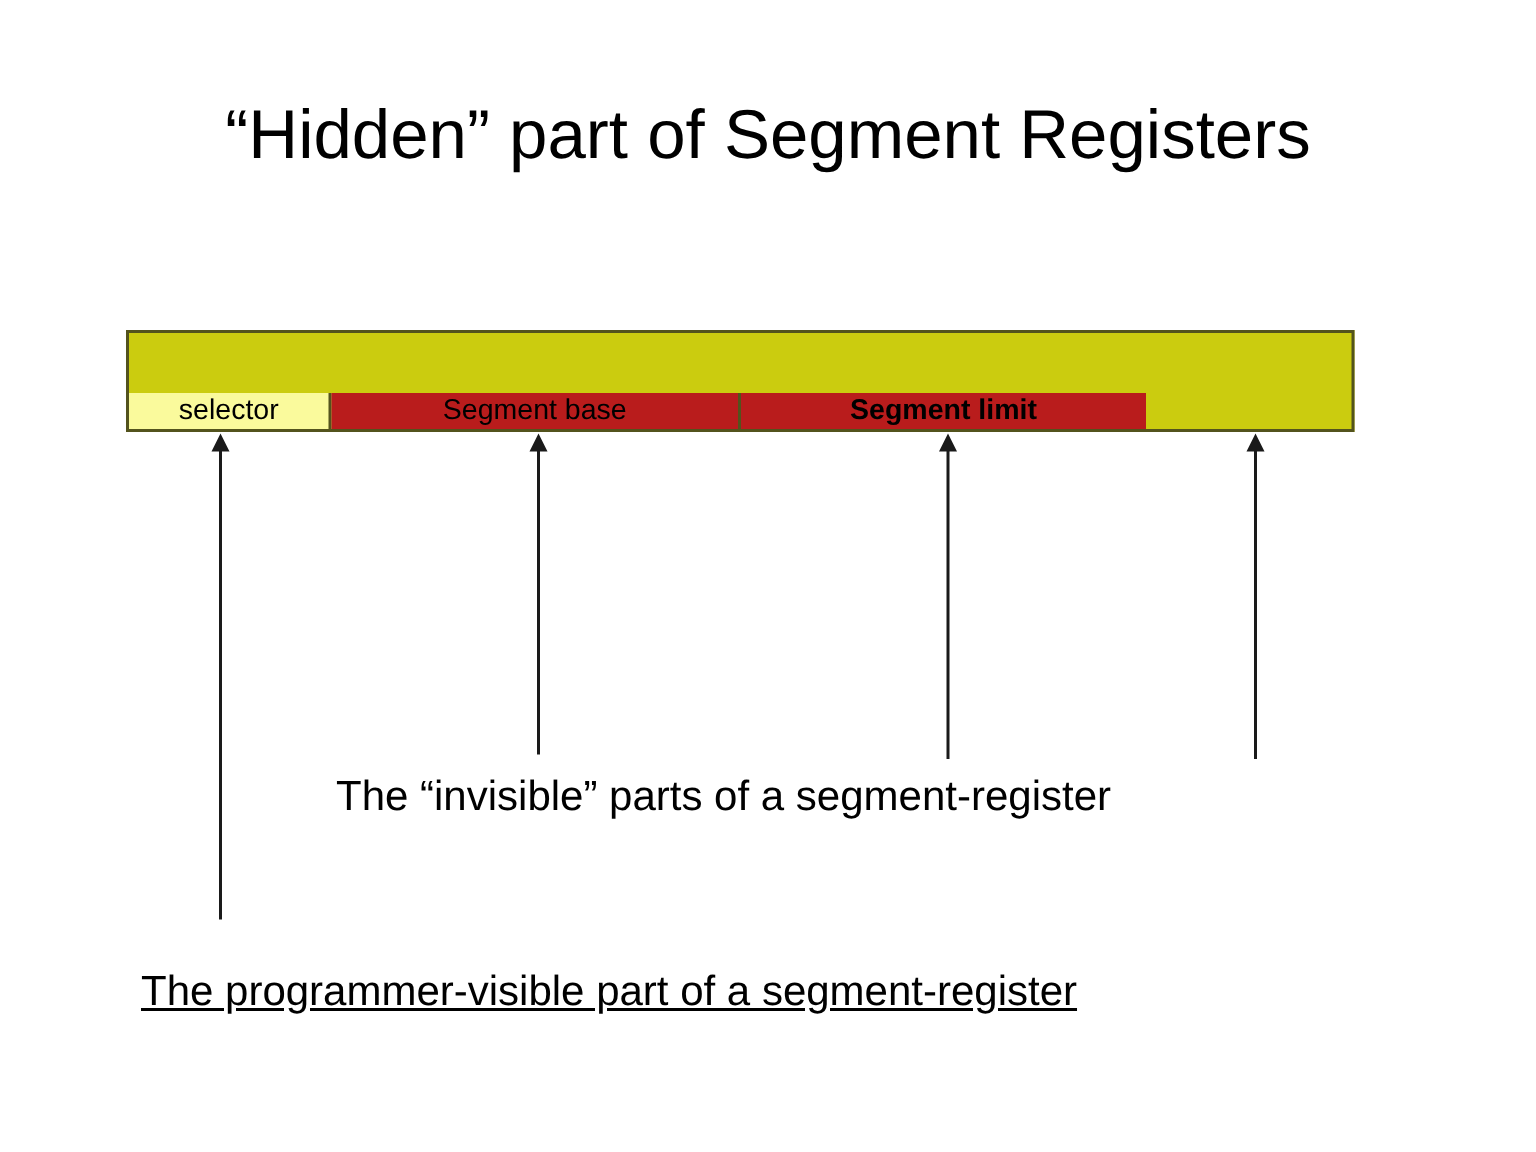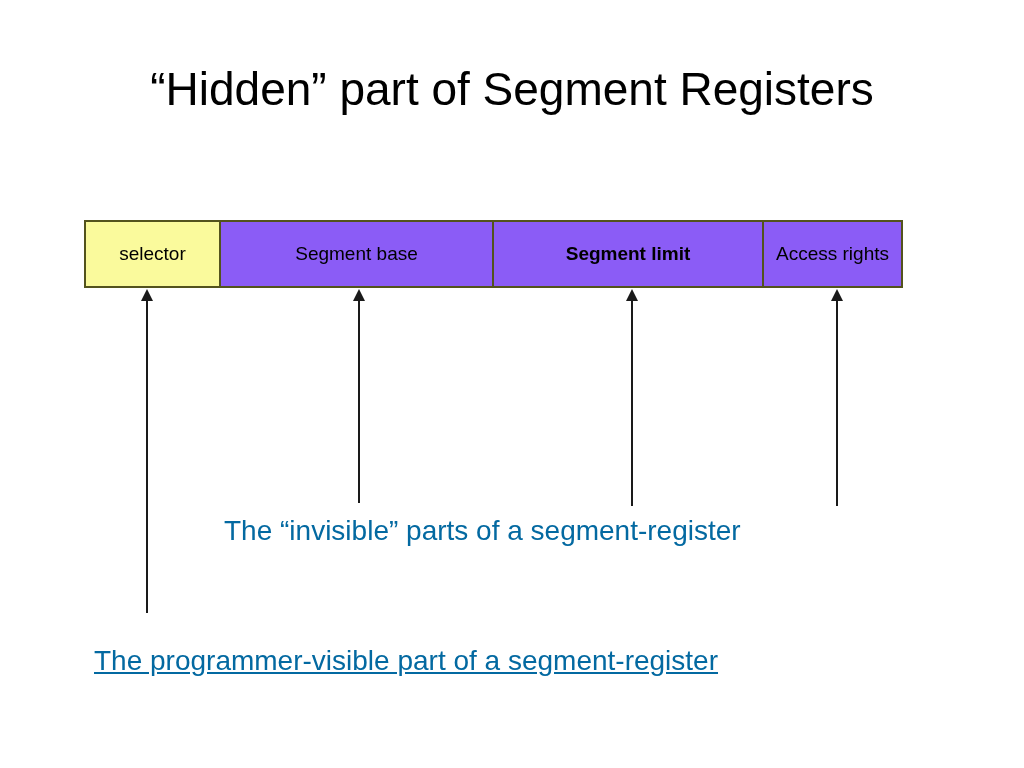--- a/index.html
+++ b/index.html
@@ -42,32 +42,33 @@
   .register-bar {
     position: absolute;
     left: 84px;
     top: 220px;
     width: 819px;
     height: 68px;
     box-sizing: border-box;
     border: 2px solid #53531d;
     display: flex;
     background: #cbcc0f;
+    align-items: flex-end;
   }
   .reg-cell {
     box-sizing: border-box;
     display: flex;
     align-items: center;
     justify-content: center;
     text-align: center;
     font-size: 19px;
     line-height: 24px;
     color: #000000;
     border-right: 2px solid #53531d;
-    background: #8b5cf6;
+    background: #b91c1c;
     overflow: hidden;
   }
   .reg-cell:last-child {
     border-right: none;
   }
   .reg-cell.visible-part {
     background: #fafa9c;
   }
   .cell-selector     { width: 135px; }
   .cell-base         { width: 273px; }
@@ -105,21 +106,21 @@
   #arrow-selector { left: 140px; top: 289px; height: 324px; }
   #arrow-base     { left: 352px; top: 289px; height: 214px; }
   #arrow-limit    { left: 625px; top: 289px; height: 217px; }
   #arrow-access   { left: 830px; top: 289px; height: 217px; }
 
   
   .caption {
     position: absolute;
     font-size: 28px;
     line-height: 34px;
-    color: #0369a1;
+    color: #000000;
     white-space: nowrap;
   }
   #caption-invisible { left: 224px; top: 514px; }
   #caption-visible   { left: 94px;  top: 644px; text-decoration: underline; }
 </style>
 </head>
 <body>
 
 <div id="slide">
 
@@ -132,23 +133,20 @@
     </div>
 
     <div class="reg-cell cell-base">
       <span class="cell-label">Segment base</span>
     </div>
 
     <div class="reg-cell cell-limit">
       <span class="cell-label">Segment limit</span>
     </div>
 
-    <div class="reg-cell cell-access">
-      <span class="cell-label">Access rights</span>
-    </div>
 
   </div>
 
   <div class="arrow" id="arrow-selector">
     <span class="head"></span>
     <span class="shaft"></span>
   </div>
 
   <div class="arrow" id="arrow-base">
     <span class="head"></span>

